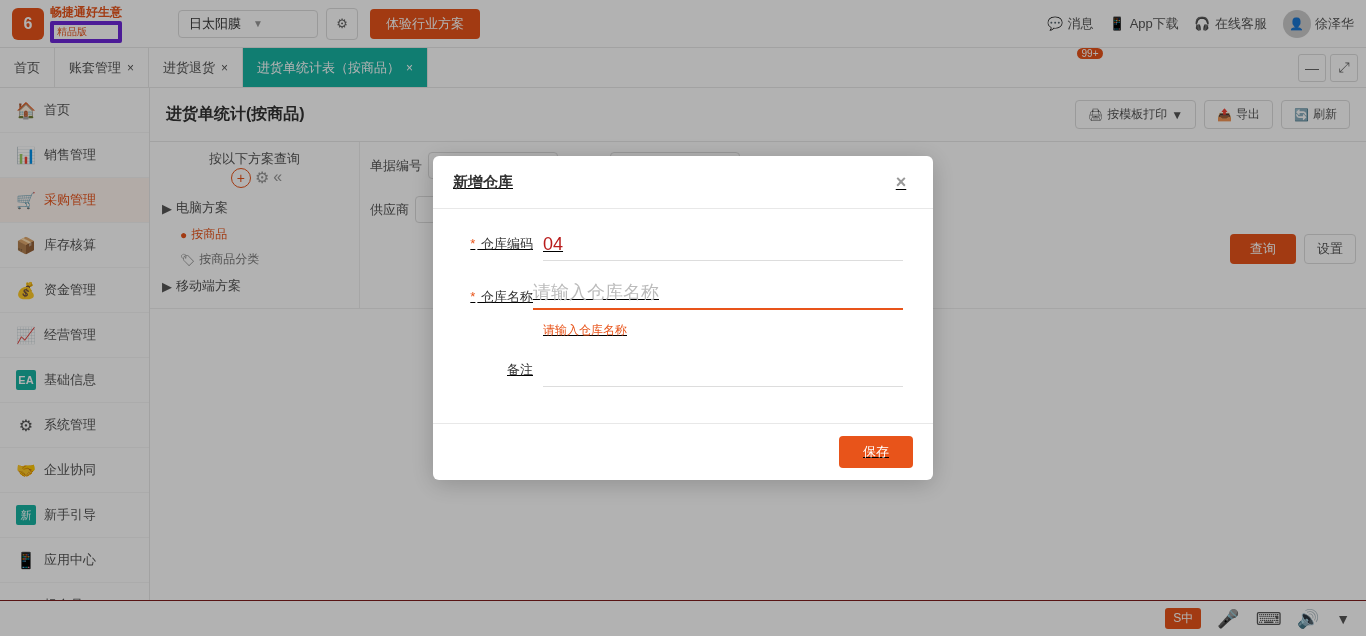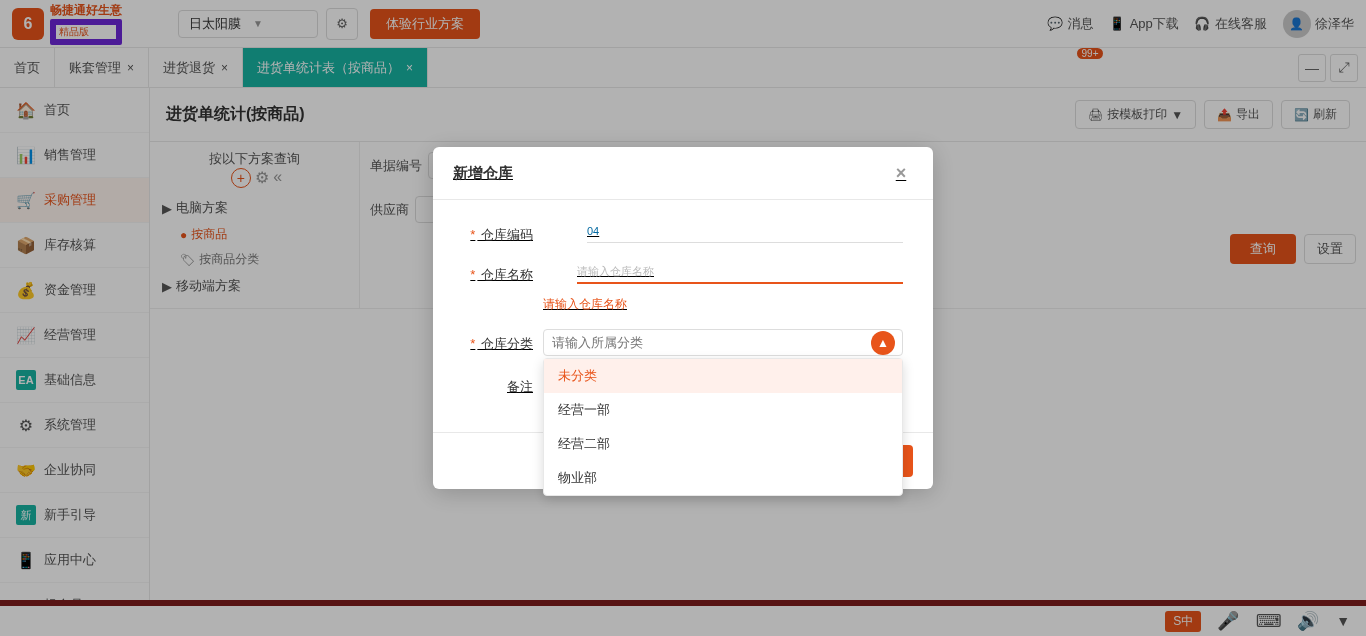--- a/index.html
+++ b/index.html
@@ -22,21 +22,21 @@
       align-items: center;
       gap: 6px;
     }
     .logo-icon {
       width: 32px; height: 32px;
       background: #e8541a;
       border-radius: 6px;
       display: flex; align-items: center; justify-content: center;
       color: #fff; font-weight: bold; font-size: 16px;
     }
-    .logo-badge { font-size: 10px; color: #e8541a; border: 6px solid #6d28d9; border-radius: 2px; padding: 0 3px; }
+    .logo-badge { font-size: 10px; color: #e8541a; border: 4px solid #6d28d9; border-radius: 2px; padding: 0 3px; }
 
     .store-selector {
       display: flex; align-items: center; gap: 12px;
       border: 1px solid #ddd; border-radius: 4px;
       padding: 4px 10px; cursor: pointer; background: #fff;
       color: #333; font-size: 13px; min-width: 140px;
     }
     .store-selector .arrow { color: #999; font-size: 10px; }
 
     .gear-btn {
@@ -226,22 +226,22 @@
     }
     .form-label {
       min-width: 70px; text-align: right;
       font-size: 13px; color: #333; padding-top: 6px;
       white-space: nowrap;
     }
     .required { color: #e8541a; margin-right: 2px; }
     .form-input {
       flex: 1;
       border: none; border-bottom: 1px solid #ddd;
-      padding: 5px 0; font-size: 11px; color: #0369a1;
-      outline: none; background: transparent; margin-left: 44px;
+      padding: 5px 0; font-size: 18px; color: #b91c1c;
+      outline: none; background: transparent;
     }
     .form-input.error { border-bottom-color: #e8541a; }
     .form-input::placeholder { color: #bbb; }
 
     .select-wrapper { flex: 1; position: relative; }
     .select-input {
       width: 100%;
       border: 1px solid #ddd; border-radius: 4px;
       padding: 5px 30px 5px 8px; font-size: 13px; color: #bbb;
       outline: none; background: #fff; cursor: pointer;
@@ -279,21 +279,21 @@
     .btn-save {
       background: #e8541a; color: #fff; border: none;
       border-radius: 4px; padding: 7px 24px;
       cursor: pointer; font-size: 13px;
     }
 
     
     .bottom-bar {
       position: fixed; bottom: 0; left: 0; right: 0;
       height: 36px; background: #fff;
-      border-top: 6px solid #7f1d1d;
+      border-top: 1px solid #7f1d1d;
       display: flex; align-items: center; justify-content: flex-end;
       padding: 4px 16px; gap: 16px; z-index: 5;
     }
 
     .empty-center {
       display: flex; flex-direction: column;
       align-items: center; justify-content: center;
       padding: 30px; color: #ccc; font-size: 13px; gap: 10px;
     }
     .empty-bg-icon {
@@ -544,37 +544,20 @@
         <div style="display:flex;align-items:center;width:100%;">
           <span class="form-label">
             <span class="required">*</span>
             <span>仓库名称</span>
           </span>
           <input class="form-input error" type="text" style="border-bottom: 2px solid rgb(232, 84, 26);" placeholder="请输入仓库名称">
         </div>
         <div style="margin-left:80px;color:#e8541a;font-size:12px;margin-top:2px;">请输入仓库名称</div>
       </div>
 
-      <div class="form-row">
-        <span class="form-label">
-          <span class="required">*</span>
-          <span>仓库分类</span>
-        </span>
-        <div class="select-wrapper">
-          <input class="select-input" type="text" placeholder="请输入所属分类" style="">
-          <div class="select-arrow">▲</div>
-          
-          <div class="dropdown-list">
-            <div class="dropdown-item selected">未分类</div>
-            <div class="dropdown-item">经营一部</div>
-            <div class="dropdown-item">经营二部</div>
-            <div class="dropdown-item">物业部</div>
-          </div>
-        </div>
-      </div>
 
       <div class="form-row">
         <span class="form-label">
           <span>备注</span>
         </span>
         <input class="form-input" type="text" style="">
       </div>
 
     </div>
     <div class="modal-footer">

